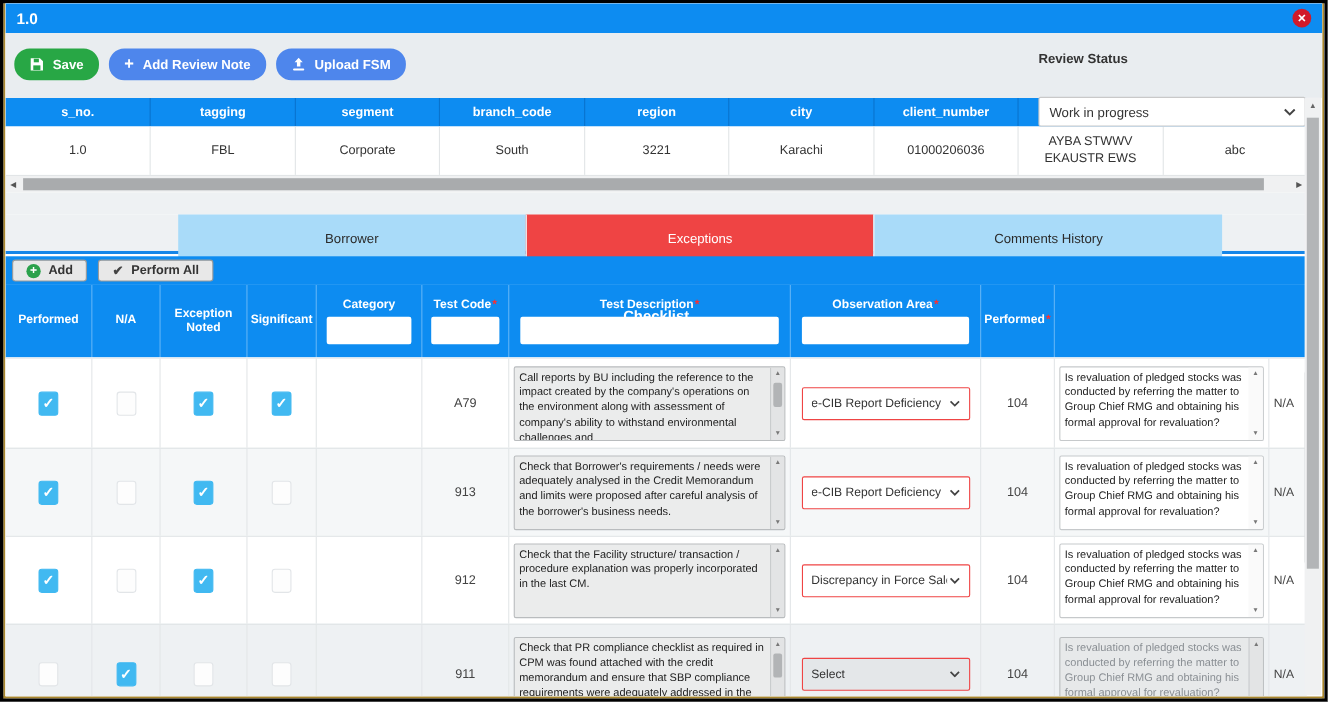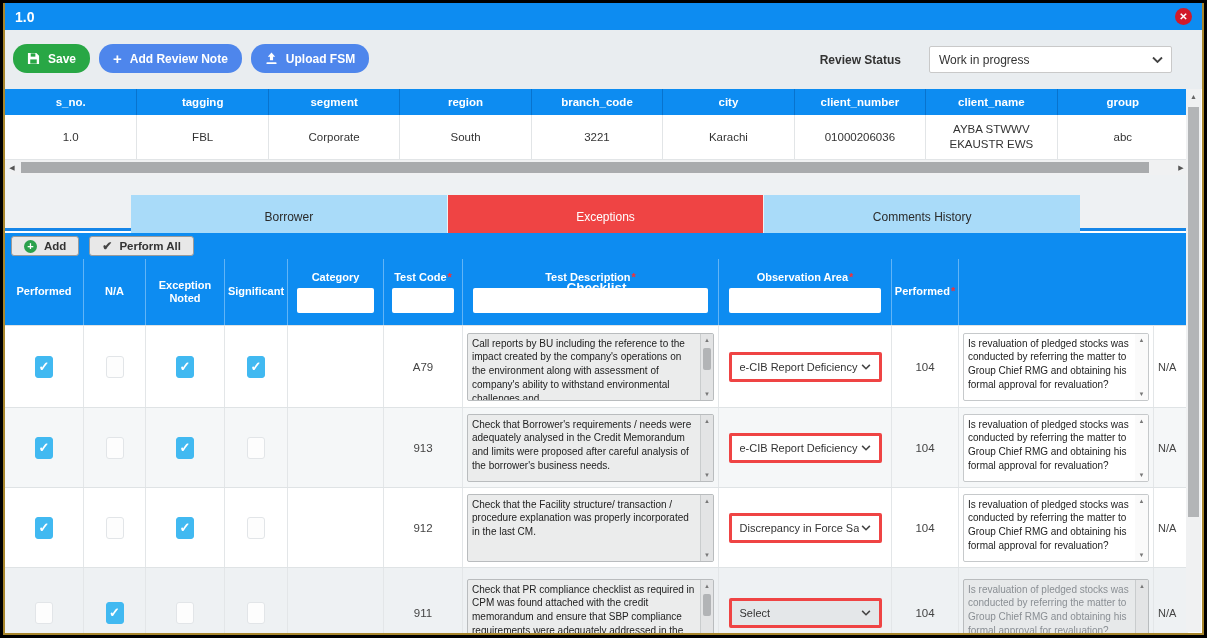--- a/index.html
+++ b/index.html
@@ -15,21 +15,21 @@
                font-size:10px; font-weight:bold; display:flex; align-items:center; justify-content:center; cursor:pointer; }
 
   
   .toolbar { height:59px; background:#e9edf0; flex:0 0 auto; position:relative; }
   .toolbar .btn-row { position:absolute; top:14px; left:8px; display:flex; gap:9px; }
   .tb-btn { border:none; border-radius:14px; color:#fff; font-weight:bold; font-size:12px; height:29px;
             padding:0 14px; display:flex; align-items:center; gap:8px; cursor:pointer; font-family:inherit; }
   .tb-btn.green { background:#28a745; }
   .tb-btn.blue  { background:#4e86ec; }
   .tb-plus { font-size:15px; font-weight:bold; }
-  .review-status { position:absolute; top:16px; right:30px; display:flex; align-items:center; gap:28px; }
+  .review-status { position:absolute; top:16px; right:15px; display:flex; gap:28px;flex-direction:column; }
   .review-status .rs-label { font-size:12px; font-weight:bold; color:#333; }
   .rs-select { width:243px; height:27px; background:#fff; border:1px solid #c9c9c9; border-radius:2px;
                display:flex; align-items:center; padding:0 24px 0 9px; font-size:12px; color:#333; position:relative; cursor:pointer; }
   .chev { position:absolute; right:8px; top:50%; transform:translateY(-50%); }
 
   
   .sum-head, .sum-row { width:1183px; display:grid; grid-template-columns:repeat(9,1fr); flex:0 0 auto; }
   .sum-head { height:26px; background:#0d8cf1; }
   .sum-head .hc { display:flex; align-items:center; justify-content:center; color:#fff; font-weight:bold;
                   font-size:11.5px; border-left:1px solid rgba(0,70,140,0.35); }
@@ -46,21 +46,21 @@
   .hscroll .arr.left { left:0; } .hscroll .arr.right { right:0; }
   .hscroll .thumb { position:absolute; left:16px; top:2px; height:11px; width:1128px; background:#a9abad; cursor:pointer; }
   .vscroll { position:absolute; top:86px; right:3px; bottom:3px; width:15px; background:#f0f1f2; z-index:40; }
   .vscroll .arr { height:14px; font-size:7px; color:#666; display:flex; align-items:center; justify-content:center; cursor:pointer; }
   .vscroll .thumb { position:absolute; top:18px; left:2px; width:11px; height:410px; background:#b3b5b7; cursor:pointer; }
 
   .midband { height:20px; background:#eef1f3; flex:0 0 auto; width:1183px; }
 
   
   .tabs-row { height:33px; background:#eef1f3; position:relative; flex:0 0 auto; width:1183px; }
-  .tabs { position:absolute; left:91px; top:0; width:984px; height:43px; display:flex;padding-left:35px; }
+  .tabs { position:absolute; left:122px; top:0; width:984px; height:43px; display:flex;padding-left:35px; }
   .tab { flex:1; display:flex; align-items:center; justify-content:center; font-size:12px; color:#2b2b2b;
          background:#a9dbf9; cursor:pointer; border-left:1px solid #eef1f3; }
   .tab:first-child { border-left:none; }
   .tab.active { background:#ef4444; color:#fff; }
   .tab-divider { height:3px; background:#1586e8; width:1183px; flex:0 0 auto; }
   .tab-gap { height:2px; background:#fff; width:1183px; flex:0 0 auto; }
 
   
   .cl-bar { height:26px; background:#0d8cf1; position:relative; width:1183px; flex:0 0 auto; }
   .cl-bar .cl-title { position:absolute; left:0; right:0; top:0; height:26px; display:flex; align-items:center;
@@ -105,21 +105,21 @@
                  line-height:1.38; color:#222; overflow:hidden; }
   .ta .rail { position:absolute; right:0; top:0; bottom:0; width:13px; background:#e3e4e5; border-left:1px solid #c9cccd; }
   .ta .rail .ra { position:absolute; left:0; right:0; text-align:center; font-size:6px; color:#777; cursor:pointer; }
   .ta .rail .ra.up { top:3px; } .ta .rail .ra.down { bottom:3px; }
   .ta .rail .rthumb { position:absolute; left:2px; width:8px; top:14px; height:22px; background:#b2b4b6; border-radius:2px; }
   .ta.white { background:#fff; border-color:#c6c9cb; }
   .ta.white .rail { background:#fafafa; border-left:none; }
   .ta.disabled { background:#e7e9ea; }
   .ta.disabled .ta-text { color:#8a8f94; }
 
-  .sel { position:relative; width:153px; height:30px; background:#fff; border:3px solid #ef4444; border-radius:2px;
+  .sel { position:relative; width:153px; height:30px; background:#fff; border:1px solid #ef4444; border-radius:2px;
          display:flex; align-items:center; padding:0 20px 0 8px; font-size:11px; color:#333; cursor:pointer;
          white-space:nowrap; overflow:hidden; }
   .sel .sel-text { overflow:hidden; white-space:nowrap; }
   .sel.disabled { background:#e4e7e9; }
 
   .na-cell { justify-content:flex-start !important; font-size:11px; color:#444; overflow:hidden; white-space:nowrap; }
 
   .inner-thumb { position:absolute; right:7px; top:10px; width:9px; height:180px; background:#c7c9cb; border-radius:5px; z-index:10; cursor:pointer; }
 </style>
 </head>
@@ -163,22 +163,22 @@
               <path d="M1 1l4.5 4.5L10 1" stroke="#444" stroke-width="1.8" fill="none"></path>
             </svg>
         </div>
       </div>
     </div>
 
     <div class="sum-head cl-colsx">
       <div class="hc">s_no.</div>
       <div class="hc">tagging</div>
       <div class="hc">segment</div>
+      <div class="hc">branch_code</div>
       <div class="hc">region</div>
-      <div class="hc">branch_code</div>
       <div class="hc">city</div>
       <div class="hc">client_number</div>
       <div class="hc">client_name</div>
       <div class="hc">group</div>
     </div>
     <div class="sum-row">
       <div class="dc">1.0</div>
       <div class="dc">FBL</div>
       <div class="dc">Corporate</div>
       <div class="dc">South</div>

